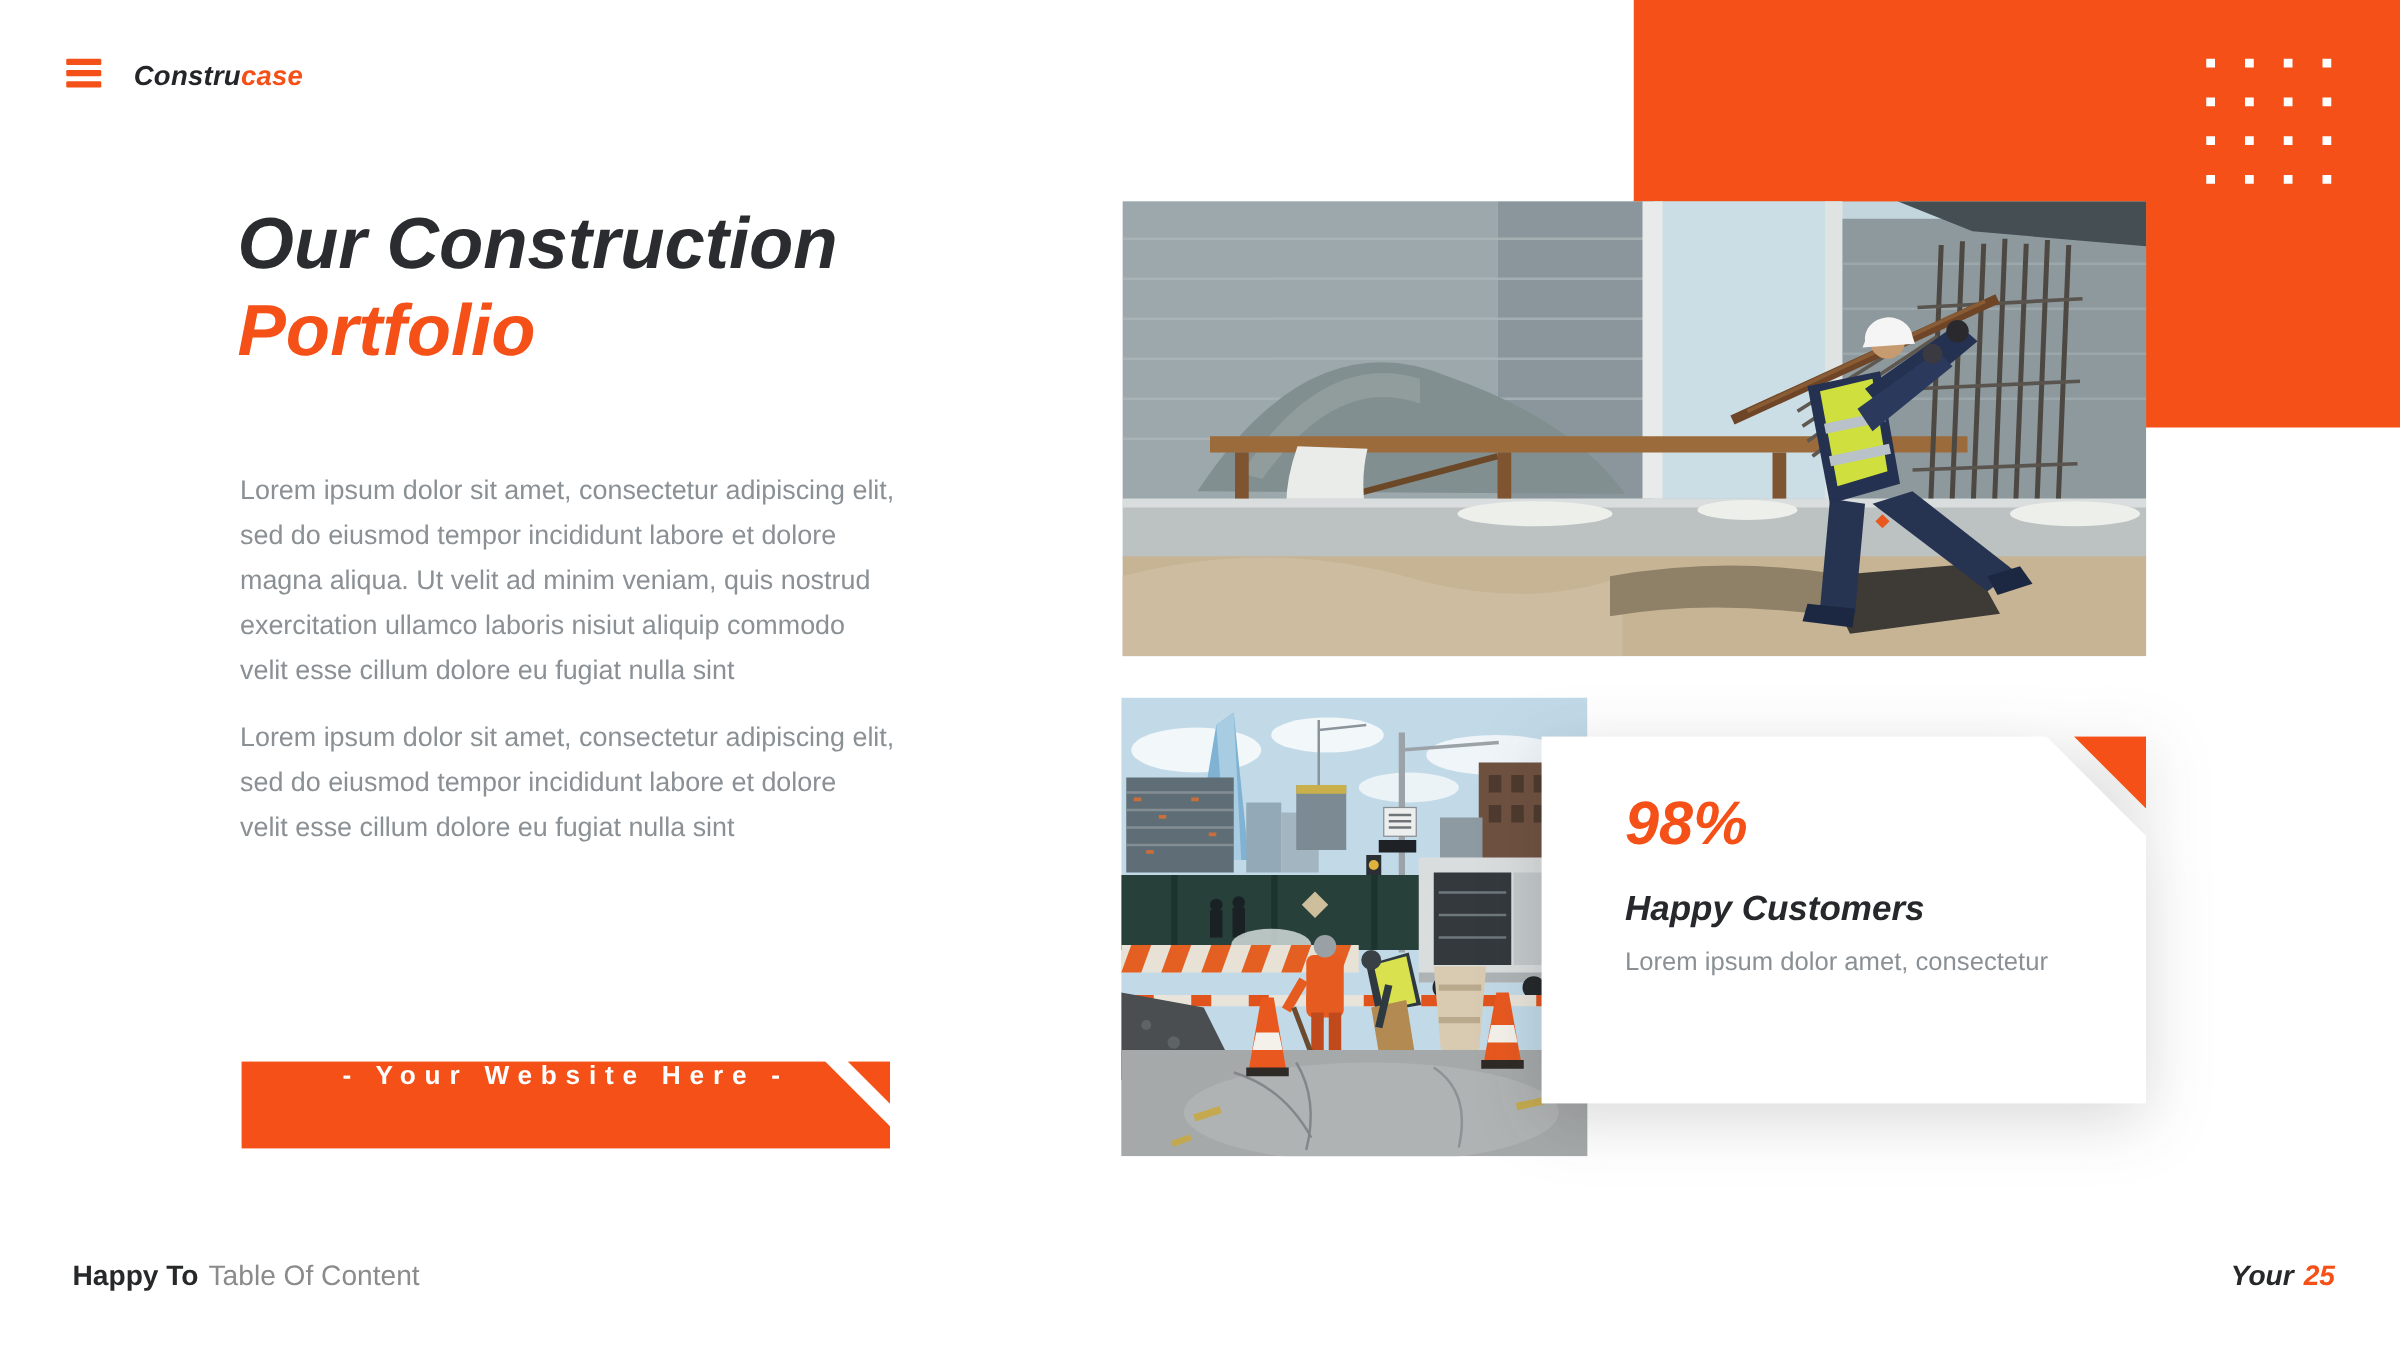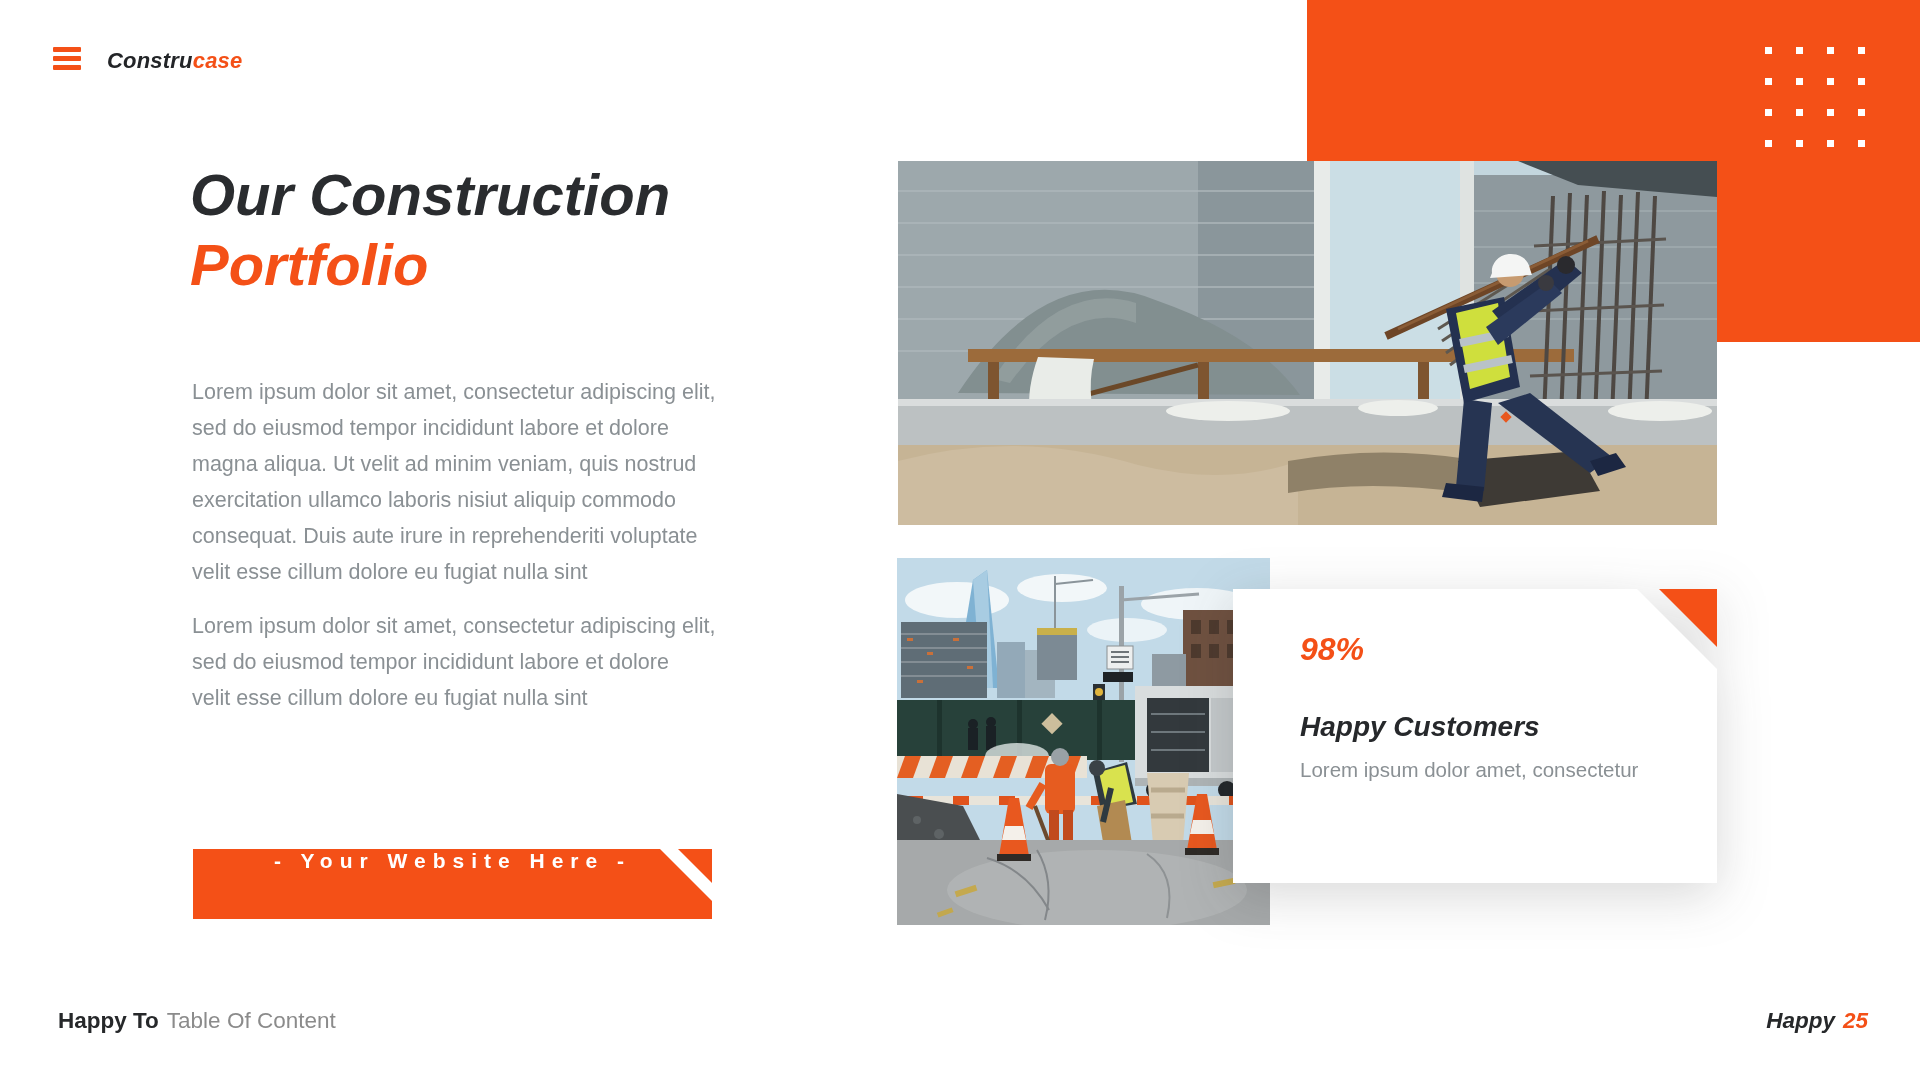--- a/index.html
+++ b/index.html
@@ -36,21 +36,21 @@
   
   .photo{position:absolute;}
   .photo svg{display:block;}
   .photo-top{left:898px;top:161px;width:819px;height:364px;}
   .photo-bottom{left:897px;top:558px;width:373px;height:367px;}
 
   
   .card-wrap{position:absolute;left:1233px;top:589px;width:484px;height:294px;filter:drop-shadow(0 12px 26px rgba(40,40,40,.18));}
   .card{position:absolute;inset:0;background:#fff;clip-path:polygon(0 0,calc(100% - 80px) 0,100% 80px,100% 100%,0 100%);}
   .card-corner{position:absolute;top:0;right:0;width:58px;height:58px;background:#F45017;clip-path:polygon(0 0,100% 0,100% 100%);}
-  .stat-value{position:absolute;left:67px;top:42px;font-size:32px;font-weight:700;font-style:italic;color:#F45017;}
+  .stat-value{position:absolute;left:67px;top:42px;font-size:49px;font-weight:700;font-style:italic;color:#F45017;}
   .stat-title{position:absolute;left:67px;top:122px;font-size:28px;font-weight:700;font-style:italic;color:#26282B;}
   .stat-desc{position:absolute;left:67px;top:160px;margin:0;}
   .stat-desc .pline{font-size:20.5px;line-height:42px;color:#8A9094;white-space:nowrap;}
 
   
   .back-link{position:absolute;left:58px;top:1008px;font-size:22.5px;color:#8B8B8B;cursor:pointer;}
   .back-link .bold{color:#26282A;font-weight:700;}
   .back-link .gray{margin-left:8px;}
   .page-num{position:absolute;right:52px;top:1008px;font-size:22.5px;font-weight:700;font-style:italic;color:#26282A;}
   .page-num .num{color:#F45017;margin-left:8px;}
@@ -92,21 +92,20 @@
     <span class="t1">Our Construction</span>
     <span class="t2">Portfolio</span>
   </h1>
 
   <div class="copy">
     <div class="para">
       <div class="pline">Lorem ipsum dolor sit amet, consectetur adipiscing elit,</div>
       <div class="pline">sed do eiusmod tempor incididunt labore et dolore</div>
       <div class="pline">magna aliqua. Ut velit ad minim veniam, quis nostrud</div>
       <div class="pline">exercitation ullamco laboris nisiut aliquip commodo</div>
-      <div class="pline">consequat. Duis aute irure in reprehenderiti voluptate</div>
       <div class="pline">velit esse cillum dolore eu fugiat nulla sint</div>
     </div>
     <div class="para">
       <div class="pline">Lorem ipsum dolor sit amet, consectetur adipiscing elit,</div>
       <div class="pline">sed do eiusmod tempor incididunt labore et dolore</div>
       <div class="pline">velit esse cillum dolore eu fugiat nulla sint</div>
     </div>
   </div>
 
   <div class="site-btn-wrap">
@@ -349,16 +348,16 @@
         <div class="pline">Lorem ipsum dolor amet, consectetur</div>
       </div>
     </div>
     <div class="card-corner"></div>
   </div>
 
   <div class="back-link">
     <span class="bold">Happy To</span><span class="gray">Table Of Content</span>
   </div>
   <div class="page-num">
-    <span>Happy</span><span class="num">25</span>
+    <span>Your</span><span class="num">25</span>
   </div>
 
 </div>
 
 </body></html>

